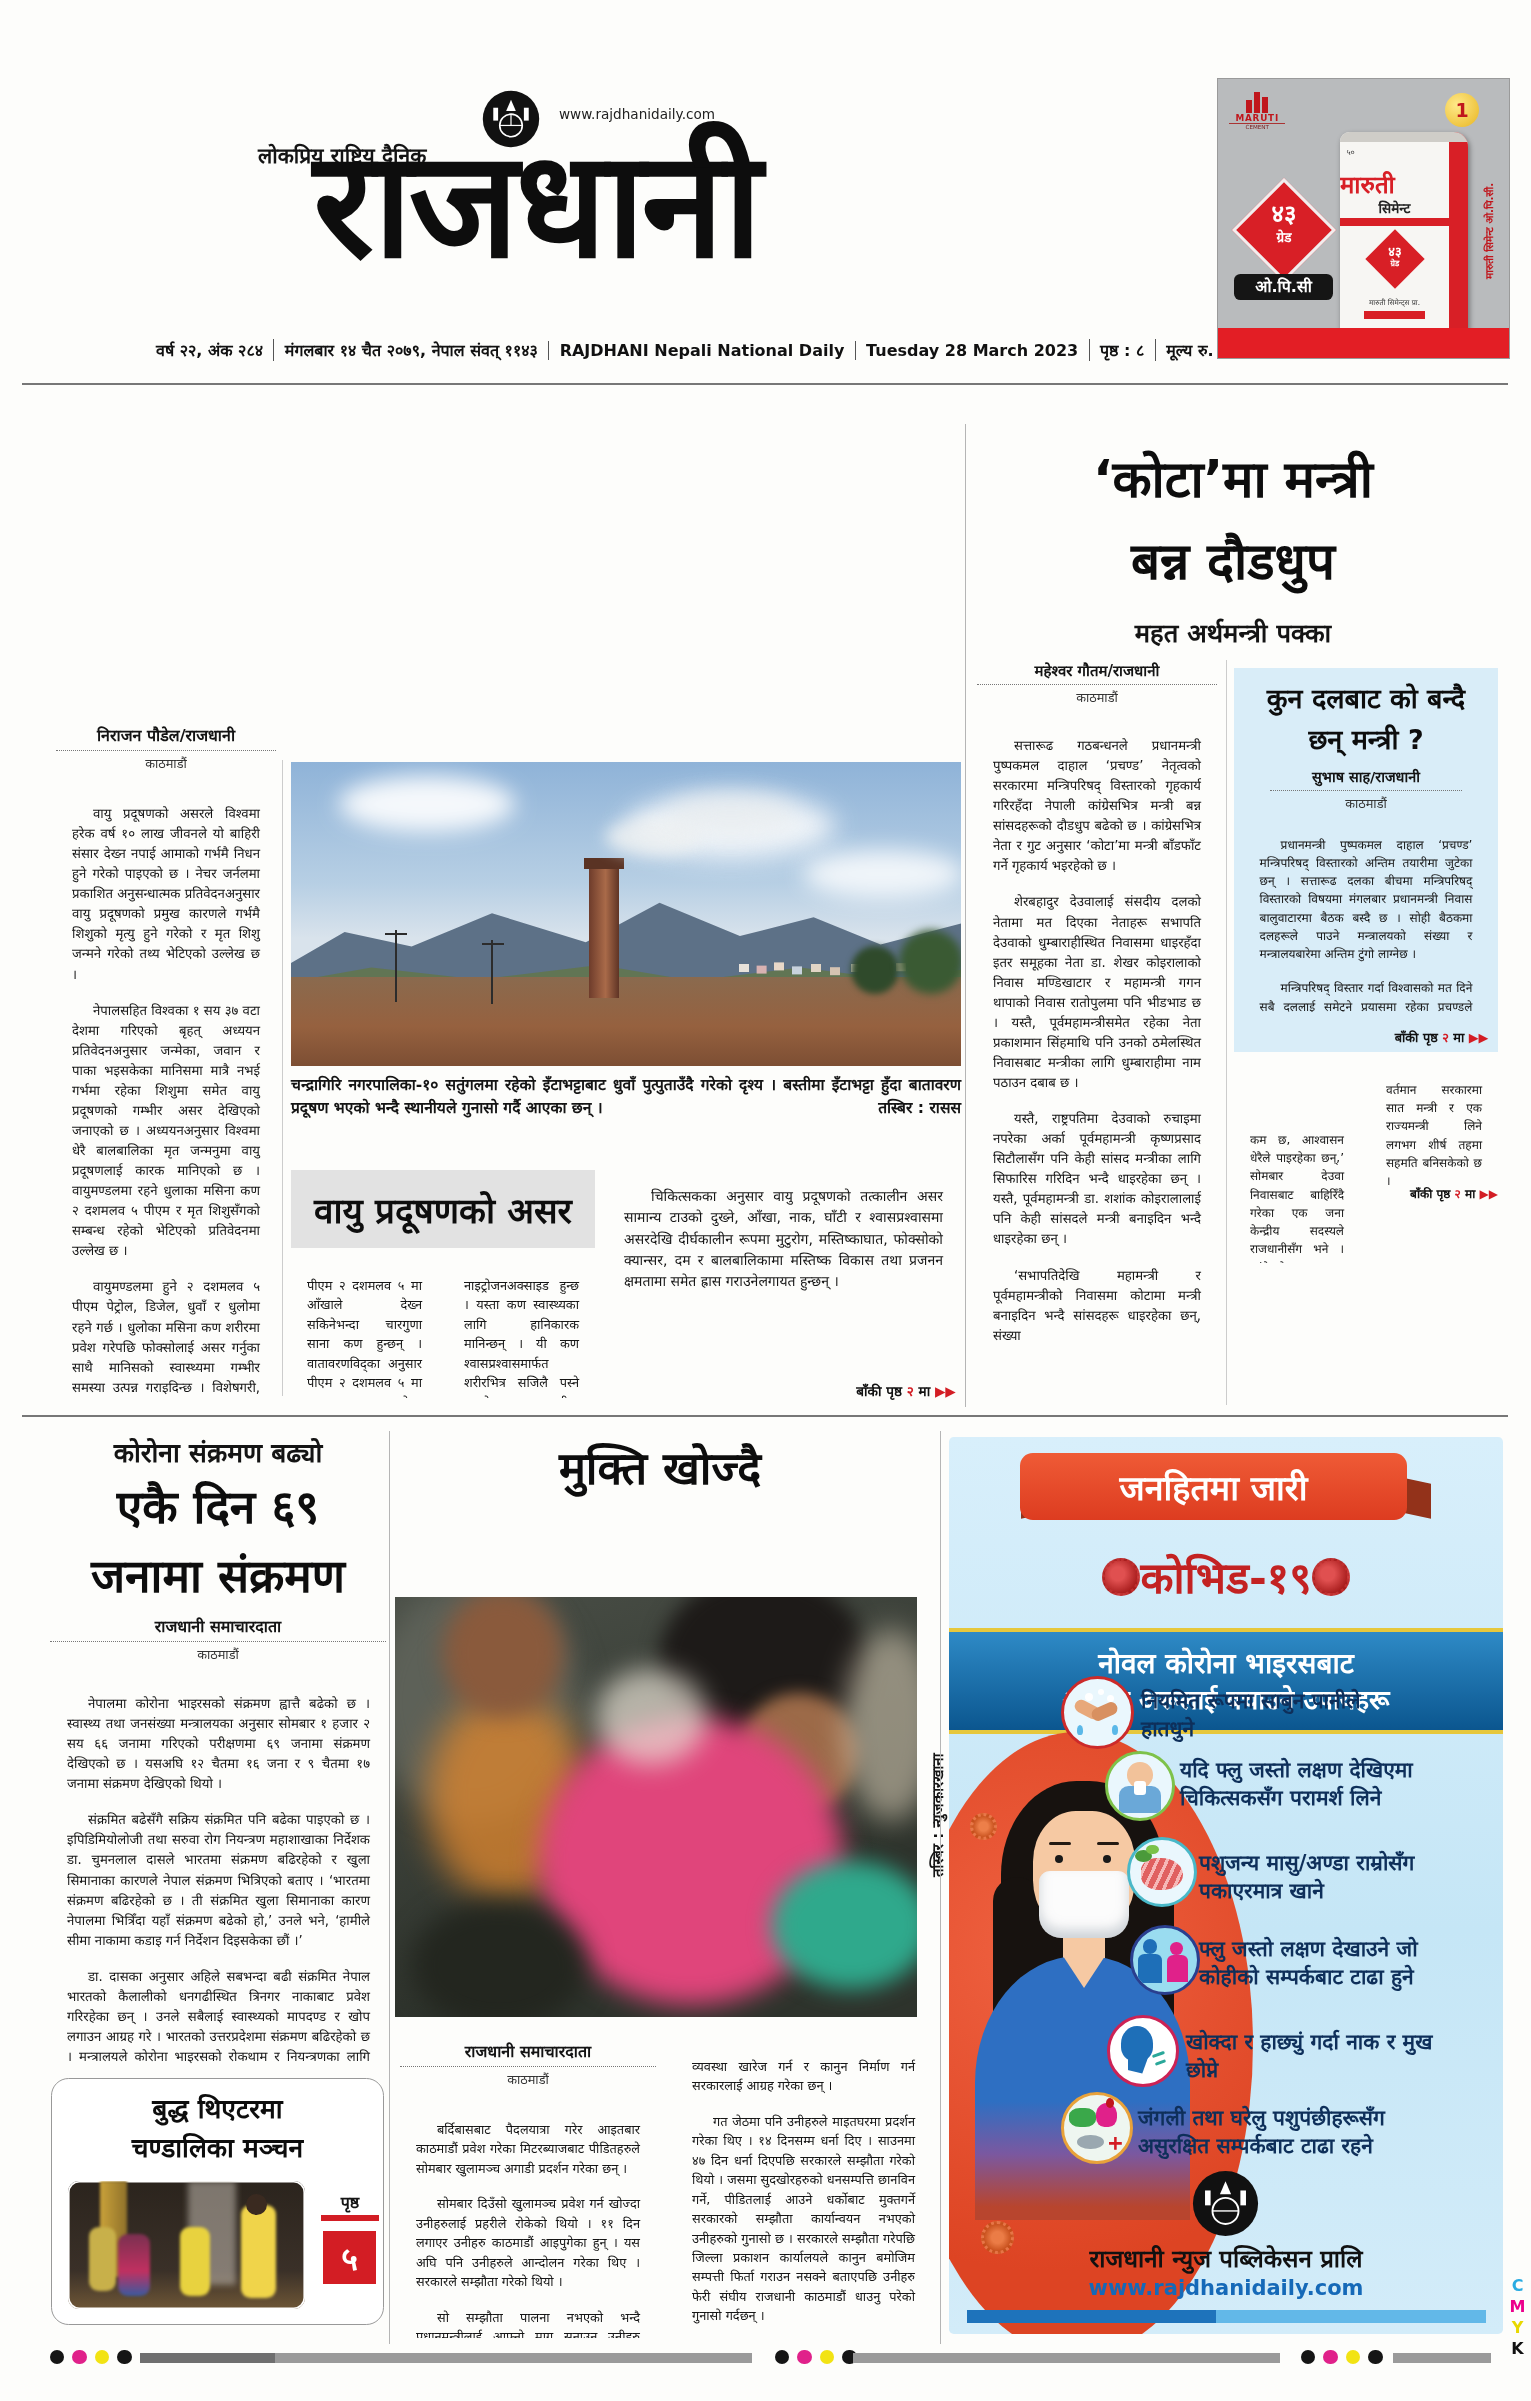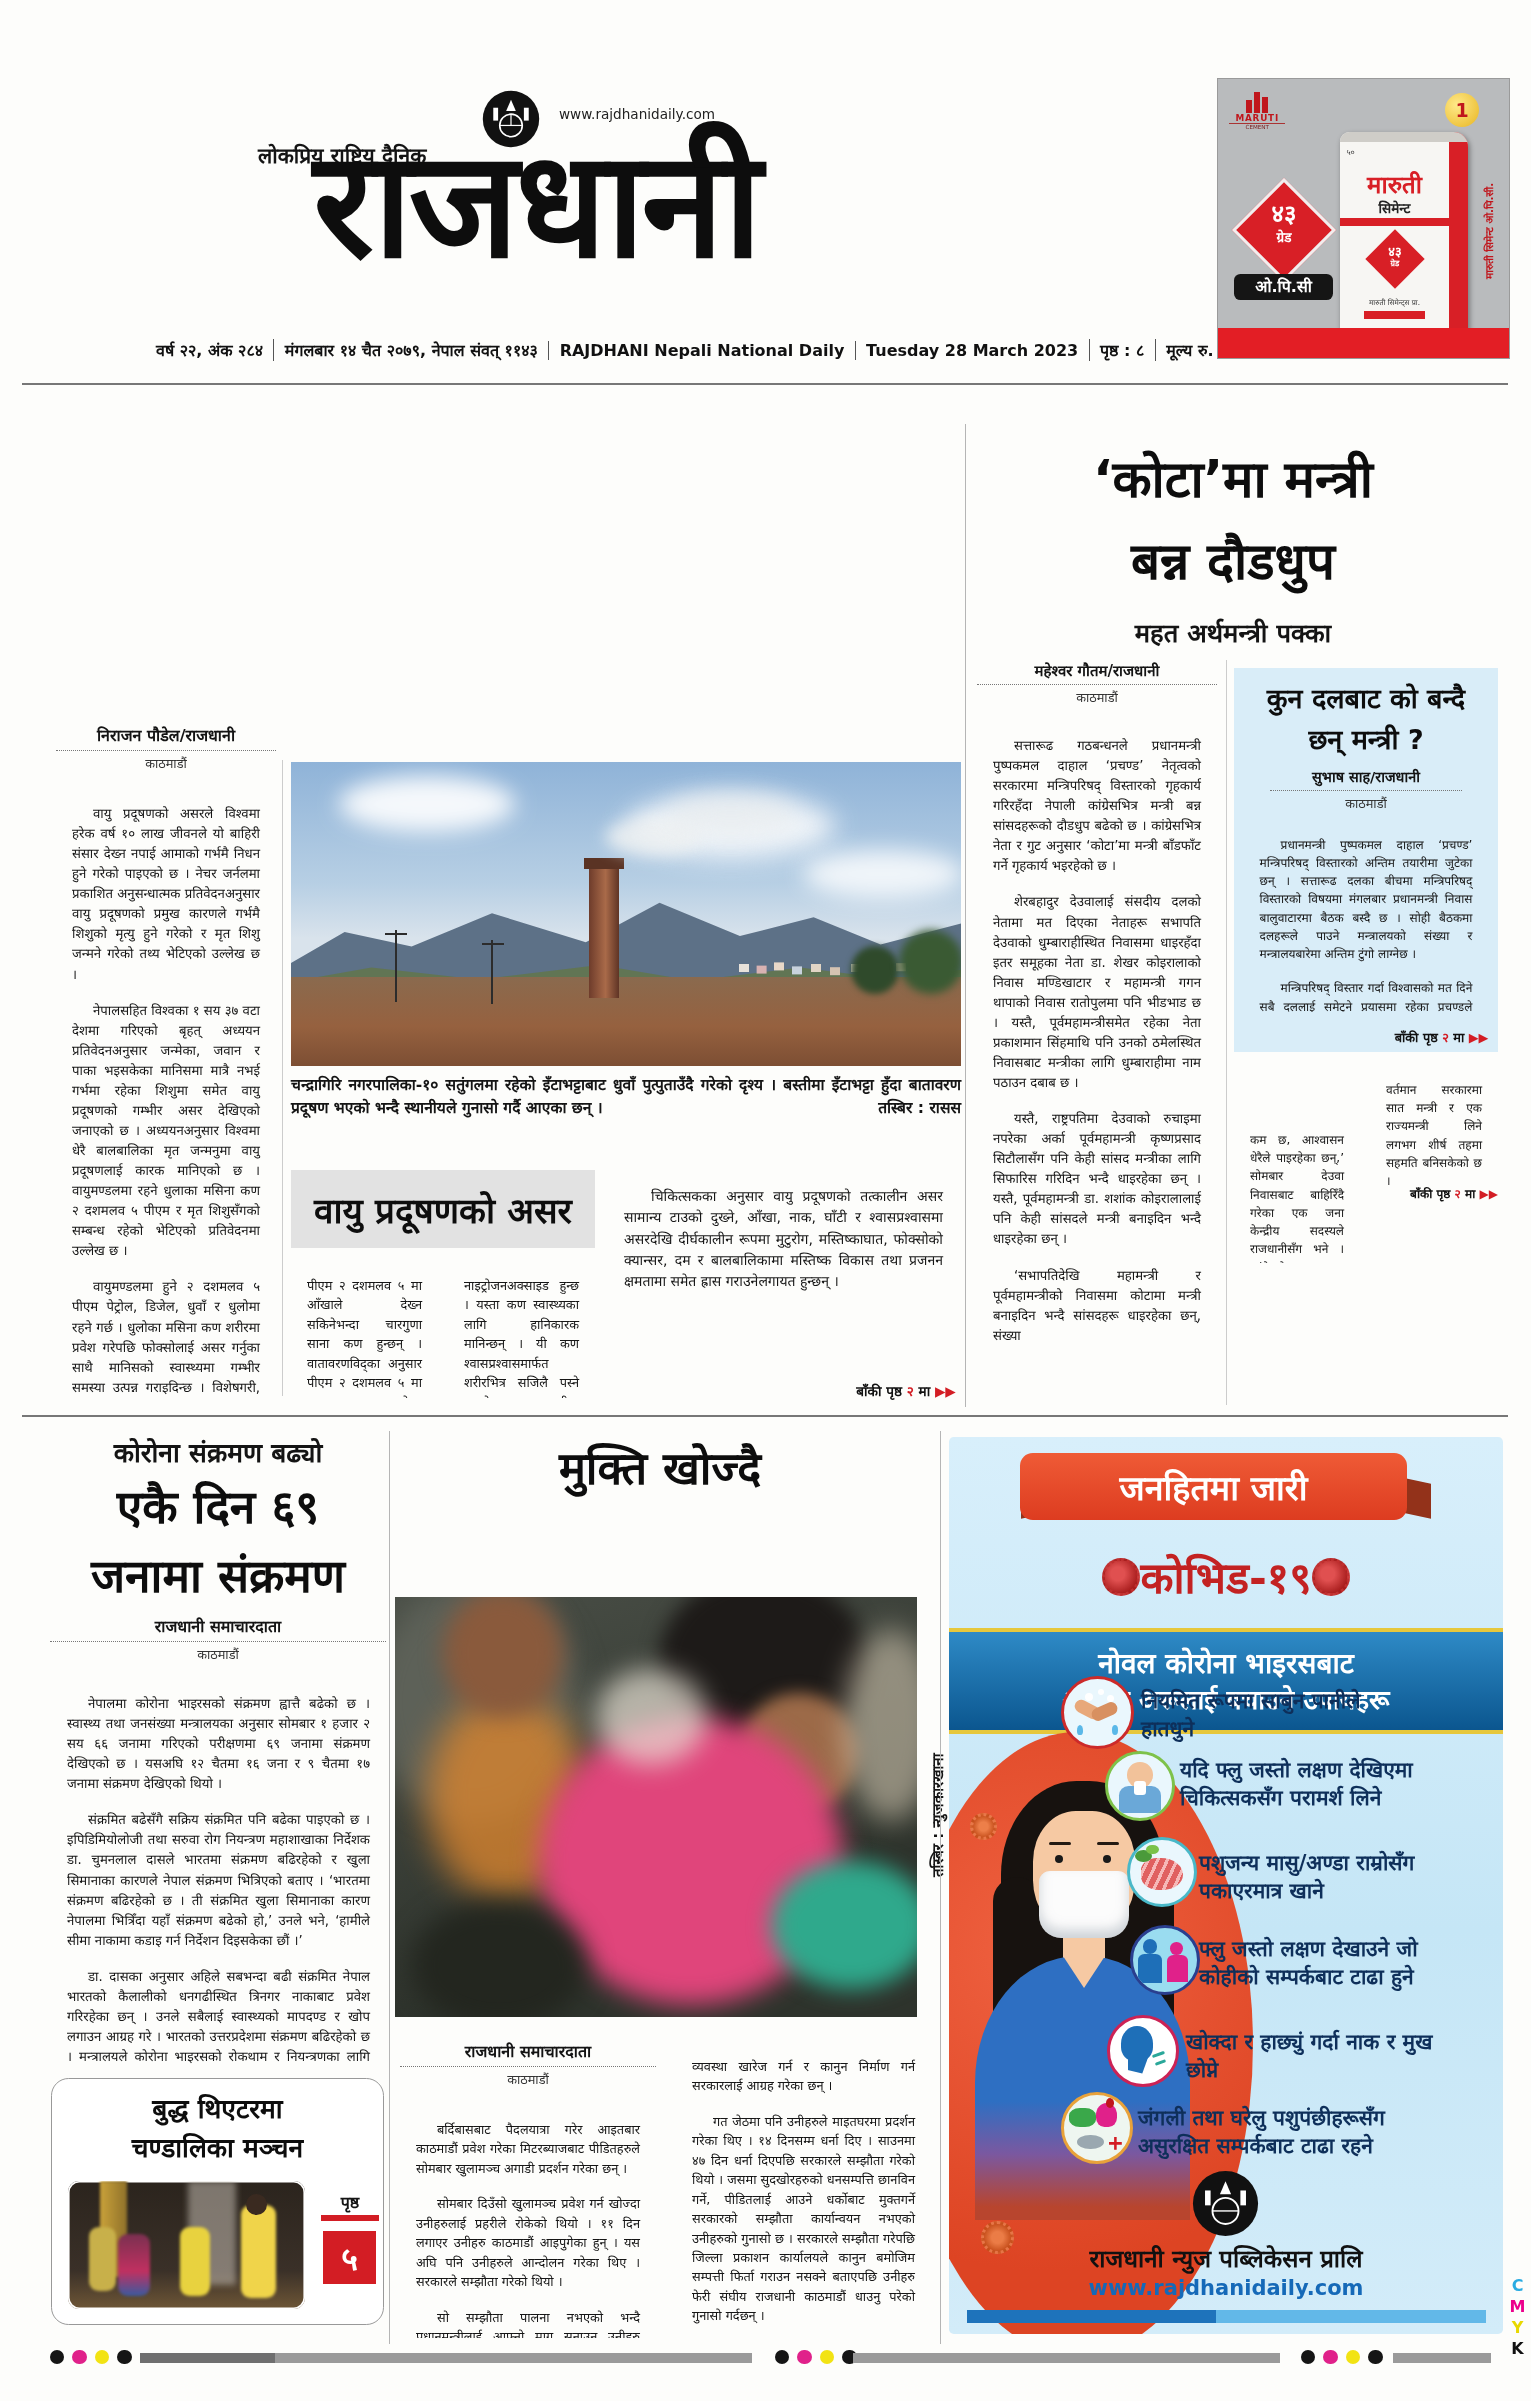--- a/index.html
+++ b/index.html
@@ -83,21 +83,21 @@
     <div class="abs" style="left:29px;top:122px;width:74px;text-align:center;color:#fff;">
       <div style="font-size:24px;font-weight:800;line-height:1.1;">४३</div>
       <div style="font-size:13.6px;font-weight:bold;">ग्रेड</div>
     </div>
     <div class="abs" style="left:16px;top:195px;width:99px;height:25.6px;background:#151515;border-radius:6.4px;color:#fff;font-weight:bold;font-size:16px;text-align:center;line-height:25.6px;">ओ.पि.सी</div>
 
     <div class="abs" style="left:122px;top:53px;width:128px;height:200px;background:#f7f6f3;border-radius:9.6px 14.4px 4.8px 4.8px;box-shadow:1.6px 2.4px 4.8px rgba(0,0,0,.35);overflow:hidden;">
       <div class="abs" style="right:0;top:0;width:19px;height:100%;background:#d81f26;"></div>
       <div class="abs" style="left:0;top:0;width:100%;height:9.6px;background:#cfcdc8;"></div>
       <div class="abs" style="left:6.4px;top:14.4px;font-size:8px;color:#444;">५०</div>
-      <div class="abs" style="left:0;top:35px;width:109px;text-align:center;color:#d81f26;font-weight:800;font-size:24px;">मारुती</div>
+      <div class="abs" style="left:0;top:35px;width:109px;text-align:left;color:#d81f26;font-weight:800;font-size:24px;">मारुती</div>
       <div class="abs" style="left:0;top:66px;width:109px;text-align:center;color:#222;font-weight:bold;font-size:13.6px;">सिमेन्ट</div>
       <div class="abs" style="left:0;top:86px;width:109px;height:8px;background:#d81f26;"></div>
       <div class="abs" style="left:34px;top:106px;width:42px;height:42px;background:#d81f26;transform:rotate(45deg);"></div>
       <div class="abs" style="left:34px;top:112px;width:42px;text-align:center;color:#fff;font-weight:bold;font-size:12.8px;line-height:1.2;">
         <div>४३</div>
         <div style="font-size:8px;">ग्रेड</div>
       </div>
       <div class="abs" style="left:0;top:165px;width:109px;text-align:center;font-size:7.2px;color:#333;">मारुती सिमेन्ट्स प्रा.</div>
       <div class="abs" style="left:24px;top:179px;width:61px;height:8px;background:#d81f26;"></div>
     </div>

